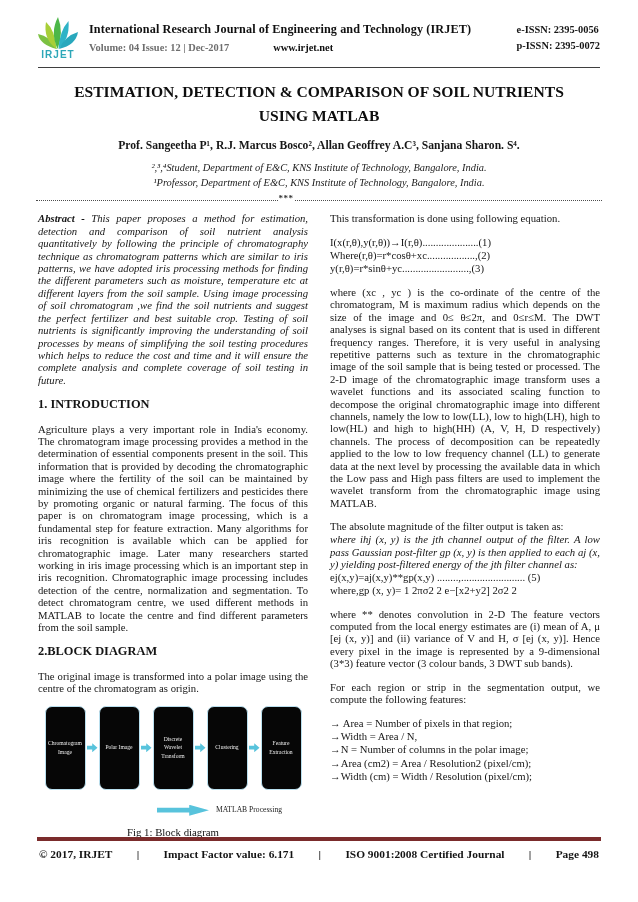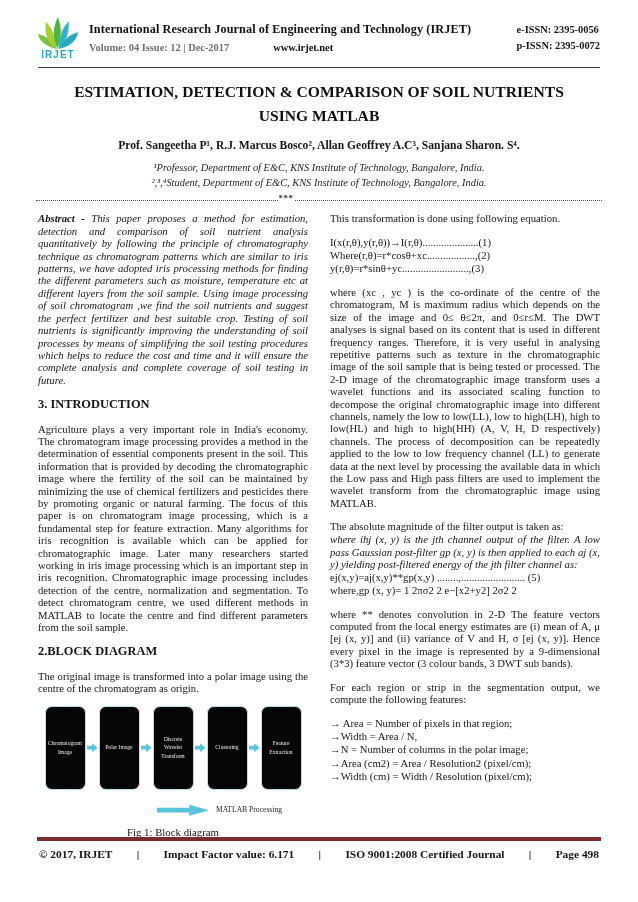--- a/index.html
+++ b/index.html
@@ -105,36 +105,36 @@
     <div class="issn-block">
       <div>e-ISSN: 2395-0056</div>
       <div>p-ISSN: 2395-0072</div>
     </div>
   </div>
   <div class="header-rule"></div>
 
   <div class="paper-title">ESTIMATION, DETECTION &amp; COMPARISON OF SOIL NUTRIENTS USING MATLAB</div>
   <div class="authors">Prof. Sangeetha P¹, R.J. Marcus Bosco², Allan Geoffrey A.C³, Sanjana Sharon. S⁴.</div>
   <div class="affils">
+    <div>²,³,⁴Student, Department of E&amp;C, KNS Institute of Technology, Bangalore, India.</div>
     <div>¹Professor, Department of E&amp;C, KNS Institute of Technology, Bangalore, India.</div>
-    <div>²,³,⁴Student, Department of E&amp;C, KNS Institute of Technology, Bangalore, India.</div>
   </div>
 
   <div class="sep">
     <span class="sep-line sep-left"></span>
     <span class="sep-stars">***</span>
     <span class="sep-line sep-right"></span>
   </div>
 
   <div class="columns">
 
     <div class="col">
       <p class="abstract"><b>Abstract -</b> <span>This paper proposes a method for estimation, detection and comparison of soil nutrient analysis quantitatively by following the principle of chromatography technique as chromatogram patterns which are similar to iris patterns, we have adopted iris processing methods for finding the different parameters such as moisture, temperature etc at different layers from the soil sample. Using image processing of soil chromatogram ,we find the soil nutrients and suggest the perfect fertilizer  and best suitable crop. Testing of soil nutrients is significantly improving the understanding of soil processes by means of simplifying the soil testing procedures which helps to reduce the cost and time and it will ensure the complete analysis and complete coverage of soil testing in future.</span></p>
 
-      <div class="sec-heading">3. INTRODUCTION</div>
+      <div class="sec-heading">1. INTRODUCTION</div>
       <p>Agriculture plays a very important role in India's economy. The chromatogram image processing provides a method in the determination of essential components present in the soil. This information that is provided by decoding the chromatographic image where the fertility of the soil can be maintained by minimizing the use of chemical fertilizers and pesticides there by promoting organic or natural farming. The focus of this paper is on chromatogram image processing, which is a fundamental step for feature extraction. Many algorithms for iris recognition is available which can be applied for chromatographic image. Later many researchers started working in iris image processing which is an important step in iris recognition. Chromatographic image processing includes detection of the centre, normalization and segmentation. To detect chromatogram centre, we used different methods in MATLAB to locate the centre and find different parameters from the soil sample.</p>
 
       <div class="sec-heading">2.BLOCK DIAGRAM</div>
       <p>The original image is transformed into a polar image using the centre of the chromatogram as origin.</p>
 
       <div class="figure">
         <div class="fig-boxes">
           <div class="fig-box">Chromatogram Image</div>
           <div class="fig-arrow"></div>
           <div class="fig-box">Polar Image</div>

